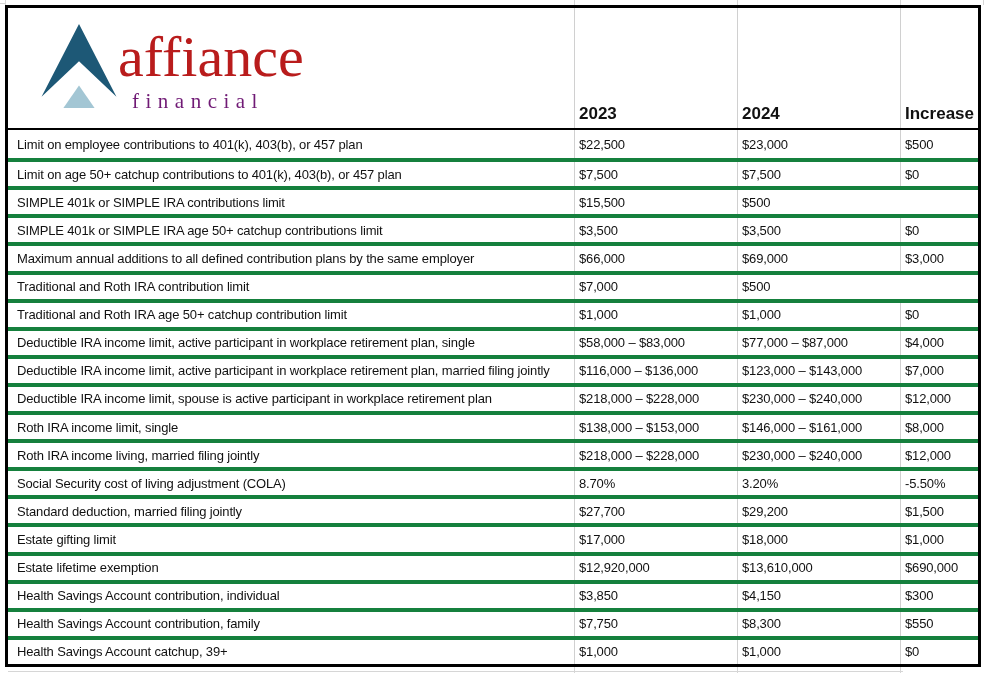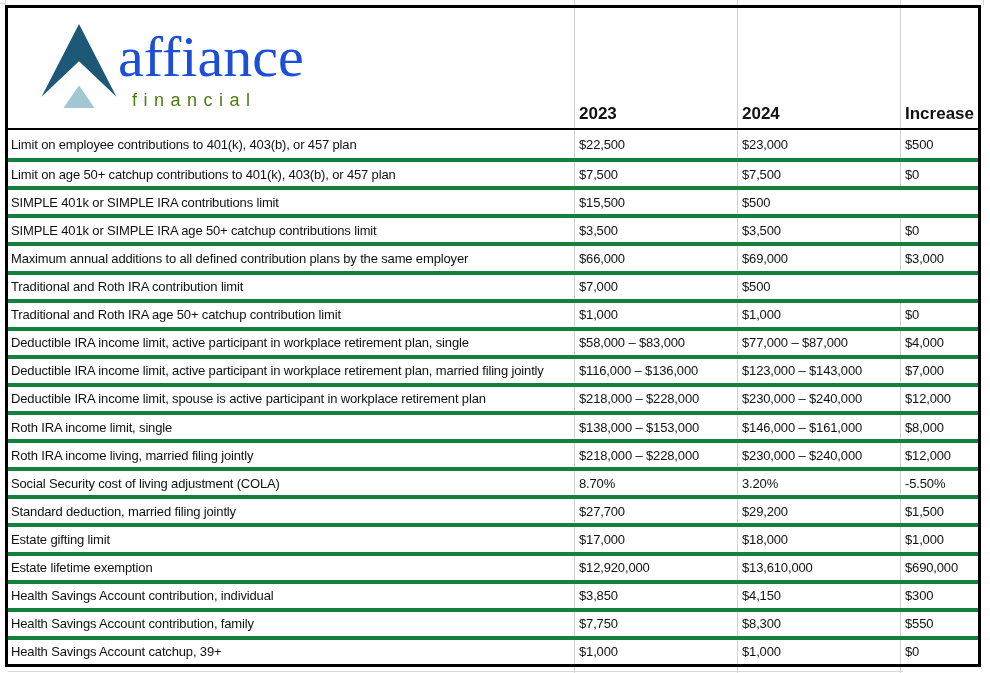--- a/index.html
+++ b/index.html
@@ -62,31 +62,31 @@
     left: 32px;
     top: 16px;
   }
   .brand-name {
     position: absolute;
     left: 110px;
     top: 20px;
     font-family: "Liberation Serif", serif;
     font-size: 58px;
     line-height: 1;
-    color: #1d4ed8;
+    color: #b91c1c;
     letter-spacing: 0px;
   }
   .brand-sub {
     position: absolute;
     left: 124px;
     top: 83px;
-    font-family: Liberation Sans, sans-serif;
-    font-size: 18px;
+    font-family: Liberation Serif, serif;
+    font-size: 21px;
     line-height: 1;
-    color: #4d7c0f;
+    color: #701a75;
     letter-spacing: 6.5px;
   }
   .rows {
     display: grid;
     grid-auto-rows: 1fr;
     height: 534px;
   }
   .trow {
     display: grid;
     grid-template-columns: 566px 163px 163px 1fr;
@@ -97,21 +97,21 @@
   .tcell {
     display: flex;
     align-items: center;
     font-size: 13px;
     letter-spacing: -0.15px;
     box-sizing: border-box;
     white-space: nowrap;
     overflow: hidden;
     padding-left: 4px;
   }
-  .tcell.label { padding-left: 3px; }
+  .tcell.label { padding-left: 9px; }
   .tcell.val { border-left: 1px solid #d0d0d0; }
 </style>
 </head>
 <body>
 
 <div class="sheet">
 
   <div class="gridstub h" style="left:0; top:3px; width:6px;"></div>
   <div class="gridstub v" style="left:5px; top:0; height:5px;"></div>
   <div class="gridstub v" style="left:574px; top:0; height:5px;"></div>

